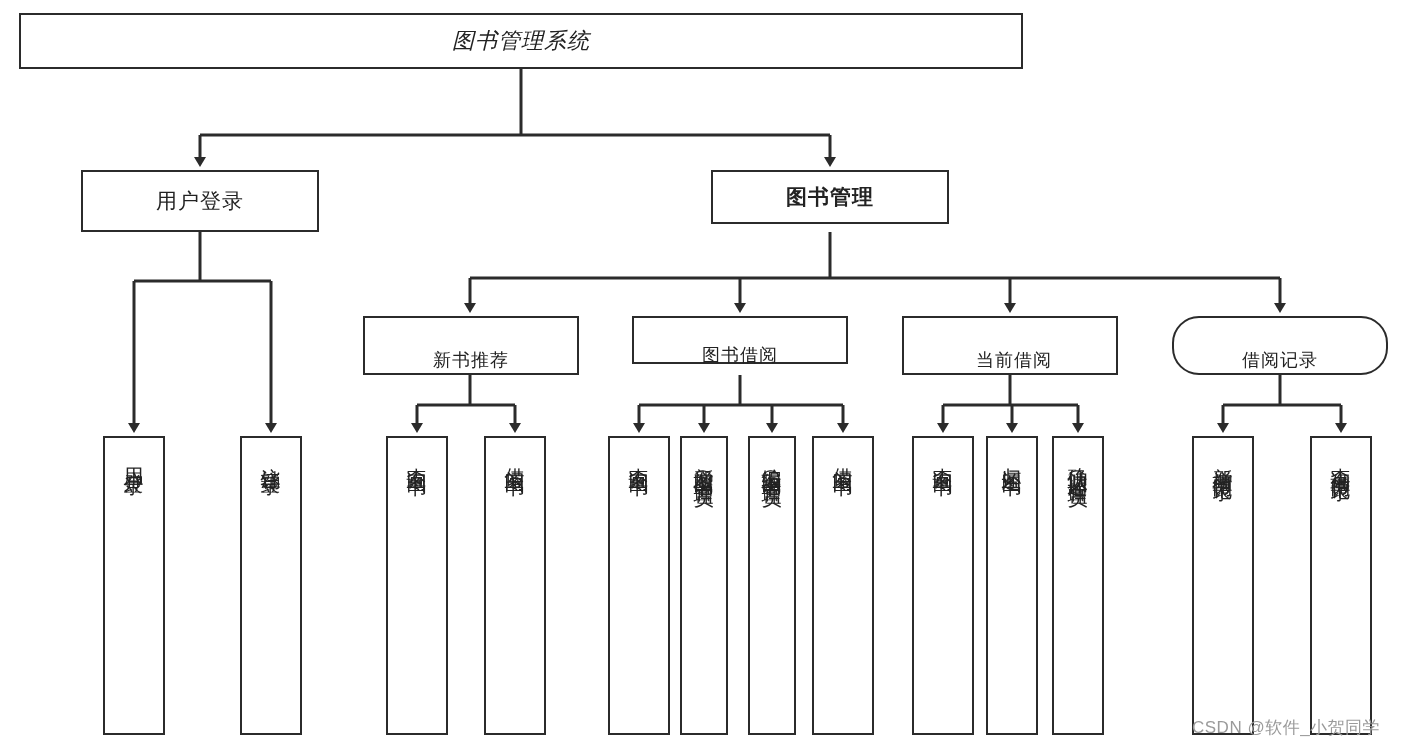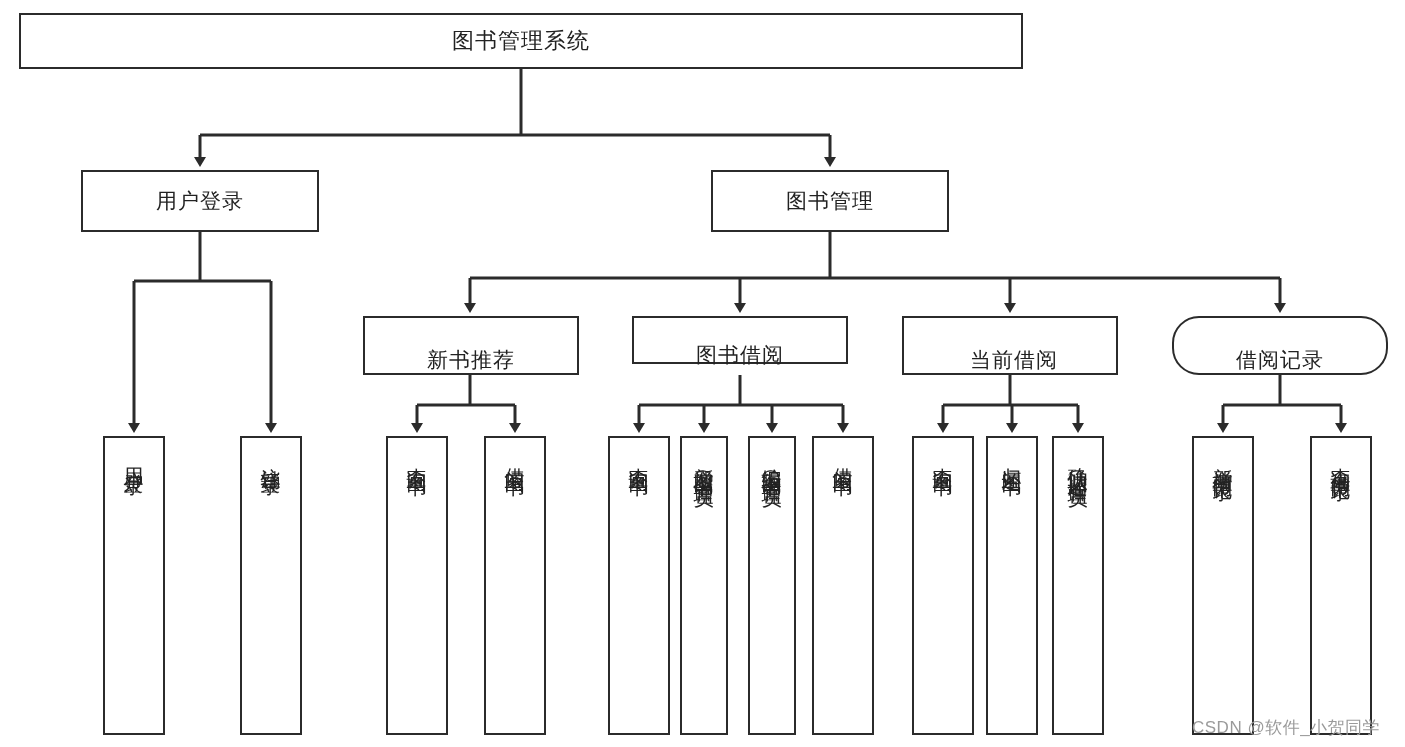--- a/index.html
+++ b/index.html
@@ -35,23 +35,23 @@
     justify-content: center;
     color: #1a1a1a;
   }
   .node .label {
     font-size: 21px;
     line-height: 1.15;
     letter-spacing: 1px;
     white-space: nowrap;
     color: #222222;
   }
-  .node.root .label { font-size: 22px; }
+  .node.root .label { font-size: 22px; font-style: italic; }
   .node.lvl2 .label { font-size: 21px; }
-  .node.lvl3 .label { font-size: 21px; margin-top: 30px; }
+  .node.lvl3 .label { font-size: 18px; margin-top: 30px; }
   .node.leaf {
     align-items: flex-start;
     justify-content: center;
     padding-top: 14px;
   }
   .node.leaf .label {
     writing-mode: vertical-rl;
     text-orientation: upright;
     font-size: 20px;
     letter-spacing: 3px;
@@ -122,21 +122,21 @@
     </g>
   </svg>
 
   <div class="node root" style="left:19px; top:13px; width:1004px; height:56px;">
     <span class="label">图书管理系统</span>
   </div>
 
   <div class="node lvl2" style="left:81px; top:170px; width:238px; height:62px;">
     <span class="label">用户登录</span>
   </div>
-  <div class="node lvl2" style="left:711px; top:170px; width:238px; height:62px;">
+  <div class="node lvl2" style="left:711px; top:170px; width:238px; height:54px;font-weight:bold;">
     <span class="label">图书管理</span>
   </div>
 
   <div class="node lvl3" style="left:363px; top:316px; width:216px; height:59px;">
     <span class="label">新书推荐</span>
   </div>
   <div class="node lvl3" style="left:632px; top:316px; width:216px; height:48px;align-items:center;">
     <span class="label">图书借阅</span>
   </div>
   <div class="node lvl3" style="left:902px; top:316px; width:216px; height:59px;padding-left:8px;">

